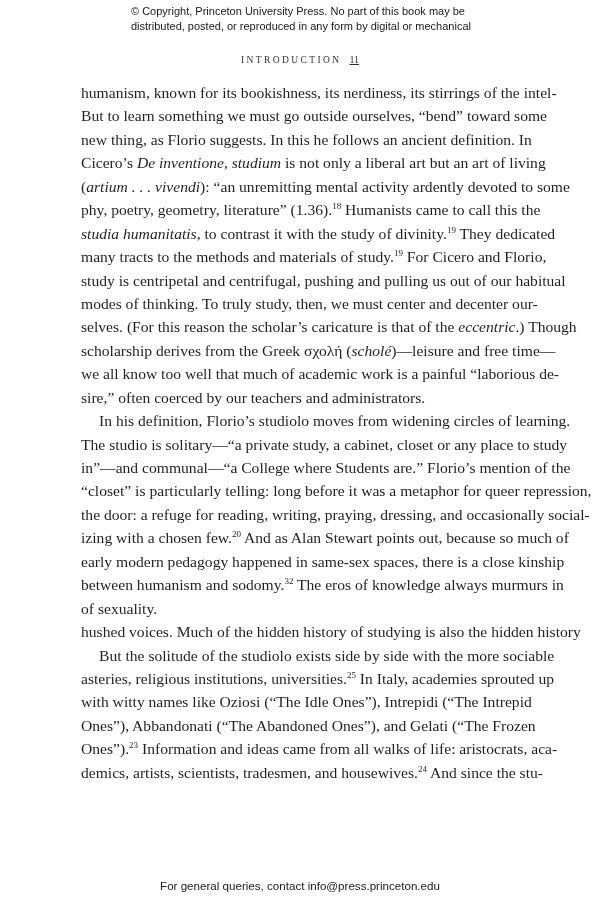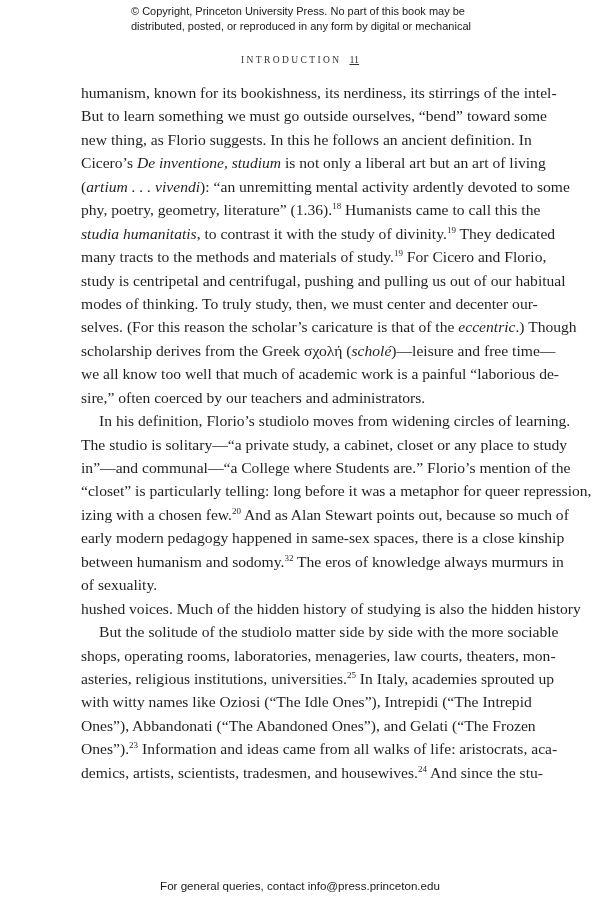--- a/index.html
+++ b/index.html
@@ -53,27 +53,27 @@
     <span class="line">study is centripetal and centrifugal, pushing and pulling us out of our habitual</span>
     <span class="line">modes of thinking. To truly study, then, we must center and decenter our-</span>
     <span class="line">selves. (For this reason the scholar’s caricature is that of the <i>eccentric</i>.) Though</span>
     <span class="line">scholarship derives from the Greek σχολή (<i>scholé</i>)—leisure and free time—</span>
     <span class="line">we all know too well that much of academic work is a painful “laborious de-</span>
     <span class="line last">sire,” often coerced by our teachers and administrators.</span>
     <span class="line indent">In his definition, Florio’s studiolo moves from widening circles of learning.</span>
     <span class="line">The studio is solitary—“a private study, a cabinet, closet or any place to study</span>
     <span class="line">in”—and communal—“a College where Students are.” Florio’s mention of the</span>
     <span class="line">“closet” is particularly telling: long before it was a metaphor for queer repression,</span>
+    <span class="line">the door: a refuge for reading, writing, praying, dressing, and occasionally social-</span>
     <span class="line">izing with a chosen few.<sup>20</sup> And as Alan Stewart points out, because so much of</span>
     <span class="line">early modern pedagogy happened in same-sex spaces, there is a close kinship</span>
     <span class="line">between humanism and sodomy.<sup>32</sup> The eros of knowledge always murmurs in</span>
     <span class="line last">of sexuality.</span>
     <span class="line">hushed voices. Much of the hidden history of studying is also the hidden history</span>
-    <span class="line indent">But the solitude of the studiolo matter side by side with the more sociable</span>
-    <span class="line">shops, operating rooms, laboratories, menageries, law courts, theaters, mon-</span>
+    <span class="line indent">But the solitude of the studiolo exists side by side with the more sociable</span>
     <span class="line">asteries, religious institutions, universities.<sup>25</sup> In Italy, academies sprouted up</span>
     <span class="line">with witty names like Oziosi (“The Idle Ones”), Intrepidi (“The Intrepid</span>
     <span class="line">Ones”), Abbandonati (“The Abandoned Ones”), and Gelati (“The Frozen</span>
     <span class="line">Ones”).<sup>23</sup> Information and ideas came from all walks of life: aristocrats, aca-</span>
     <span class="line">demics, artists, scientists, tradesmen, and housewives.<sup>24</sup> And since the stu-</span>
   </div>
 
 <div class="footer">For general queries, contact info@press.princeton.edu</div>
 
 </body></html>

